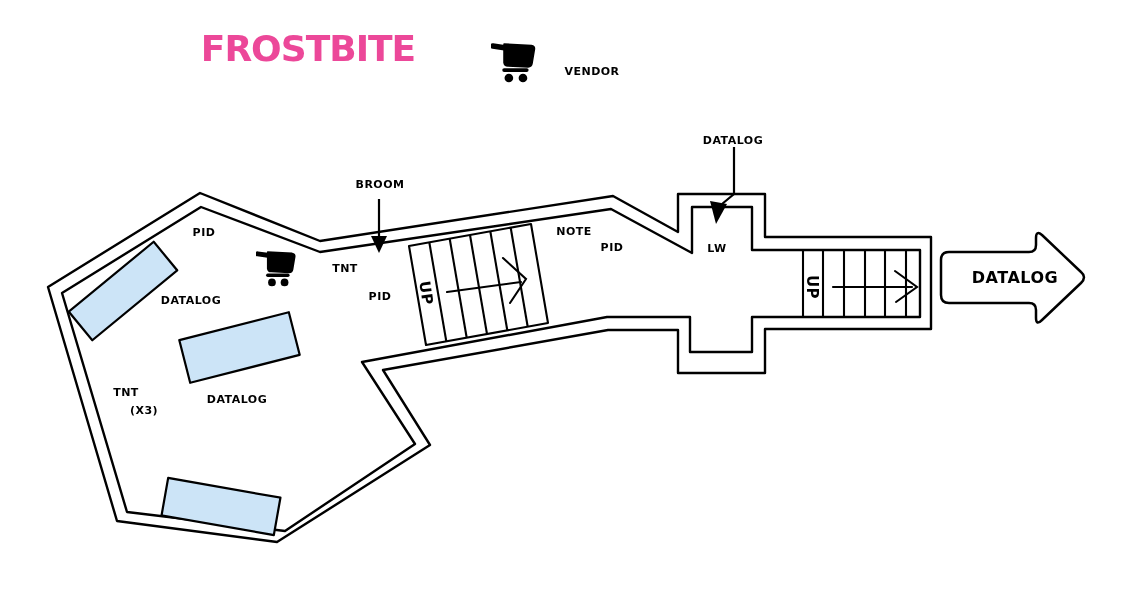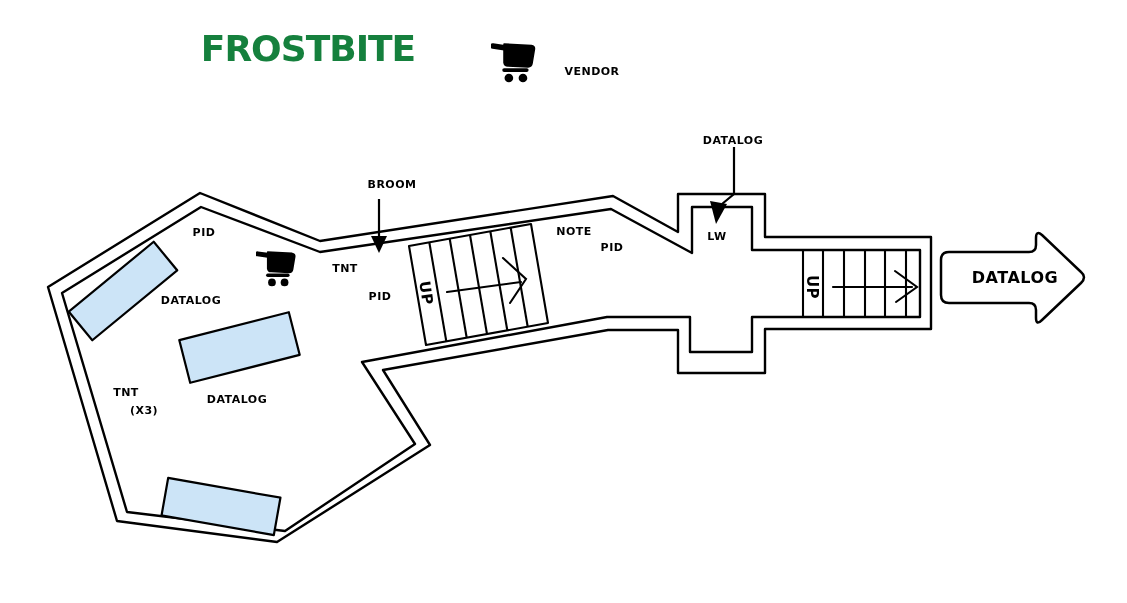--- a/index.html
+++ b/index.html
@@ -15,21 +15,21 @@
   .map-title {
     position: absolute;
     left: 183px;
     top: 30px;
     width: 250px;
     text-align: center;
     font-weight: bold;
     font-size: 36px;
     line-height: 37px;
     letter-spacing: -1px;
-    color: #15803d;
+    color: #ec4899;
   }
   .legend-label, .map-label {
     position: absolute;
     color: #000;
     font-weight: bold;
     font-size: 11px;
     letter-spacing: 0.5px;
     white-space: pre;
     transform: translate(-50%, -50%);
   }
@@ -123,25 +123,25 @@
 
   <svg class="cart-icon" style="left:256px; top:249px;" width="42" height="40" viewBox="0 0 50 46">
     <use href="#cart-shape"></use>
   </svg>
 
   <div>
       <div class="map-label" style="left: 204px; top: 232px; transform: translate(-50%, -50%);">PID</div>
       <div class="map-label" style="left: 191px; top: 300px; transform: translate(-50%, -50%);">DATALOG</div>
       <div class="map-label" style="left: 345px; top: 268px; transform: translate(-50%, -50%);">TNT</div>
       <div class="map-label" style="left: 380px; top: 296px; transform: translate(-50%, -50%);">PID</div>
-      <div class="map-label" style="left: 392px; top: 184px; transform: translate(-50%, -50%);">BROOM</div>
+      <div class="map-label" style="left: 380px; top: 184px; transform: translate(-50%, -50%);">BROOM</div>
       <div class="map-label" style="left: 126px; top: 392px; transform: translate(-50%, -50%);">TNT</div>
       <div class="map-label" style="left: 144px; top: 410px; transform: translate(-50%, -50%);">(X3)</div>
       <div class="map-label" style="left: 237px; top: 399px; transform: translate(-50%, -50%);">DATALOG</div>
       <div class="map-label" style="left: 574px; top: 231px; transform: translate(-50%, -50%);">NOTE</div>
       <div class="map-label" style="left: 612px; top: 247px; transform: translate(-50%, -50%);">PID</div>
       <div class="map-label" style="left: 733px; top: 140px; transform: translate(-50%, -50%);">DATALOG</div>
-      <div class="map-label" style="left: 717px; top: 236px; transform: translate(-50%, -50%);">LW</div>
+      <div class="map-label" style="left: 717px; top: 248px; transform: translate(-50%, -50%);">LW</div>
       <div class="map-label" style="left: 426px; top: 293px; font-size: 15px; transform: translate(-50%, -50%) rotate(82deg);">UP</div>
       <div class="map-label" style="left: 812px; top: 287px; font-size: 15px; transform: translate(-50%, -50%) rotate(90deg);">UP</div>
       <div class="map-label" style="left: 1015px; top: 277px; font-size: 16px; transform: translate(-50%, -50%);">DATALOG</div>
     </div>
 </div>
 
 </body></html>

